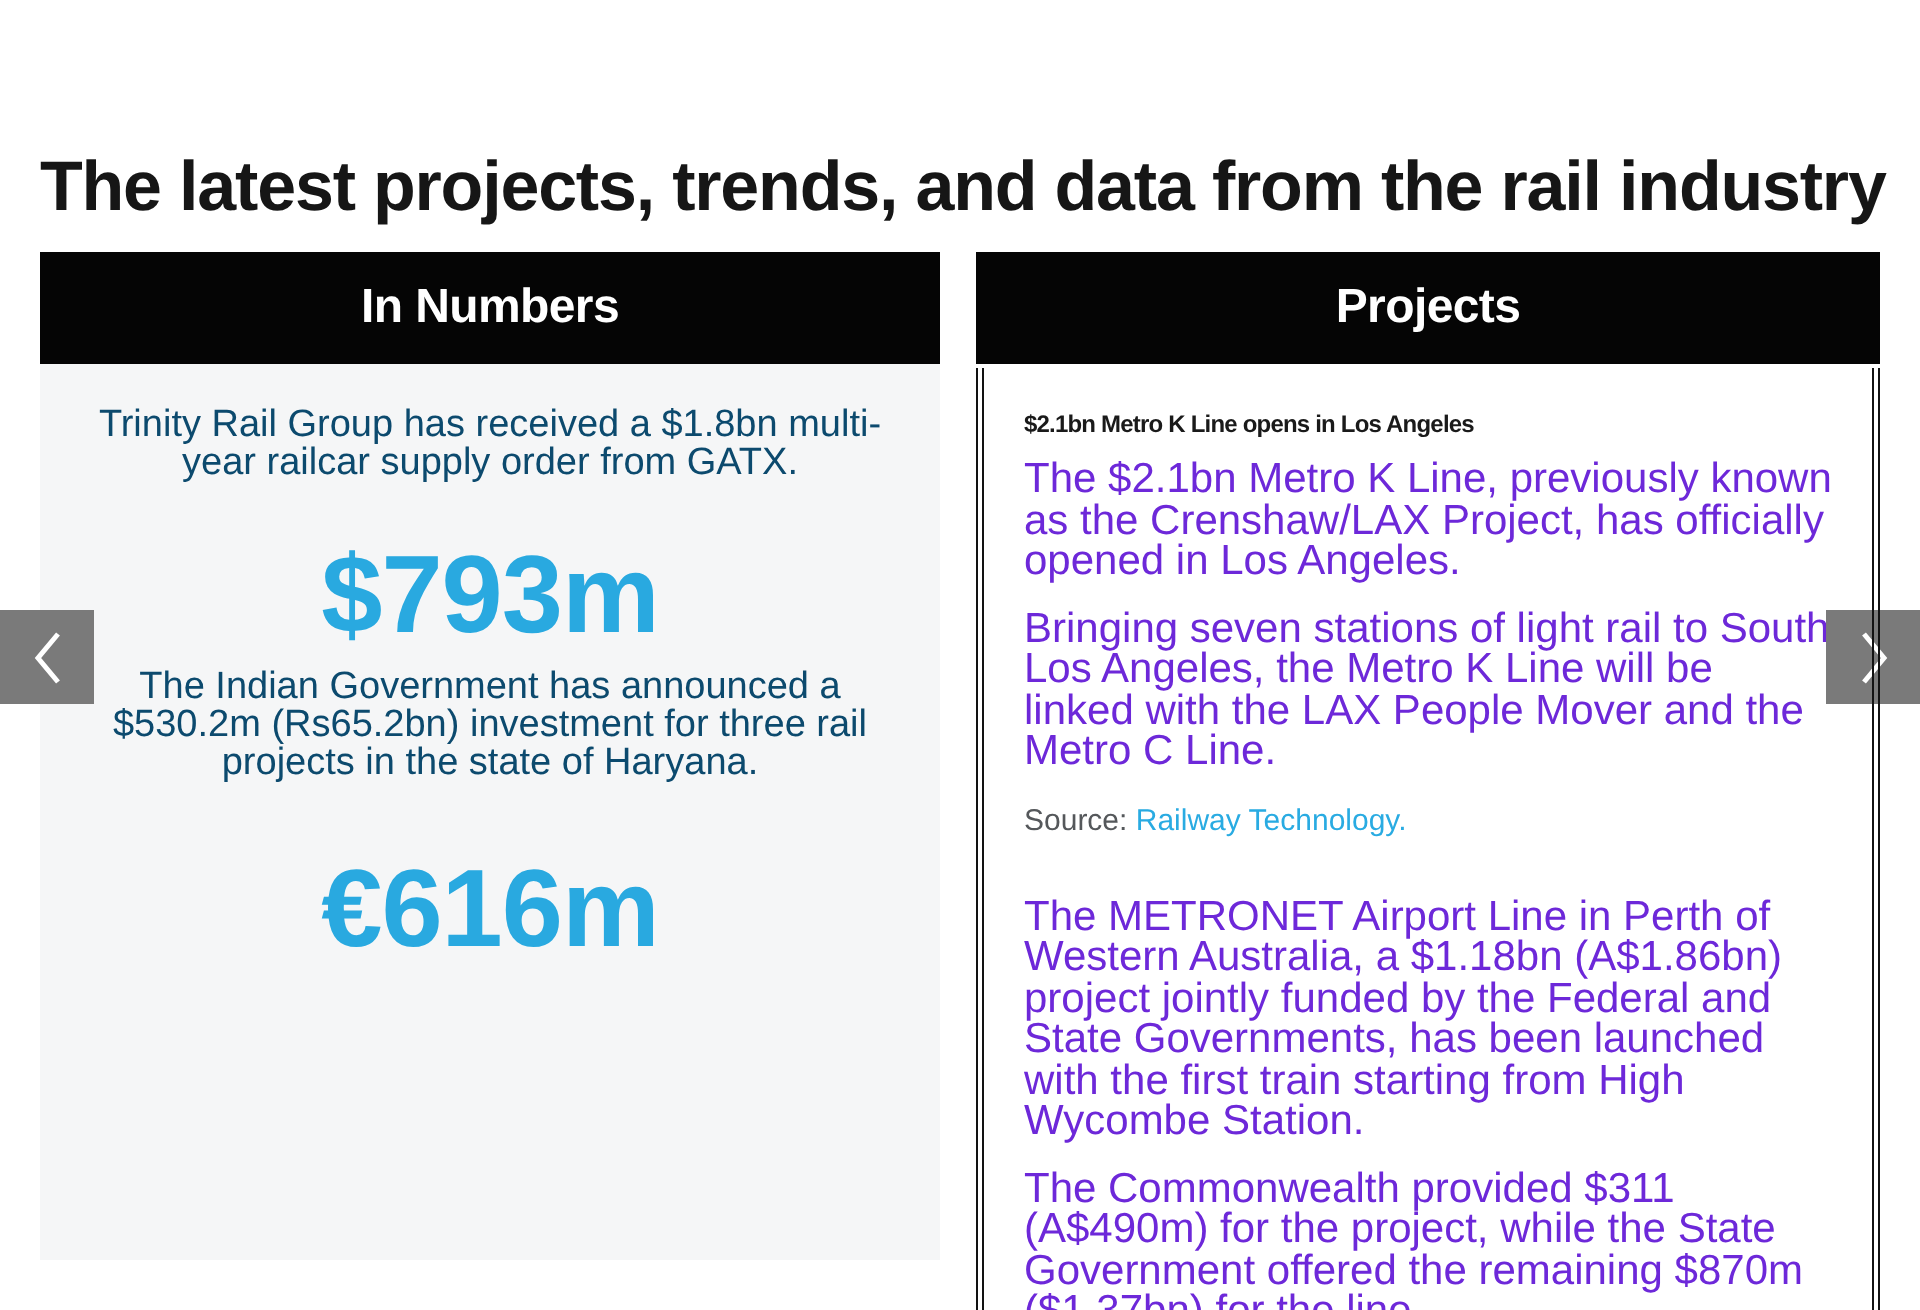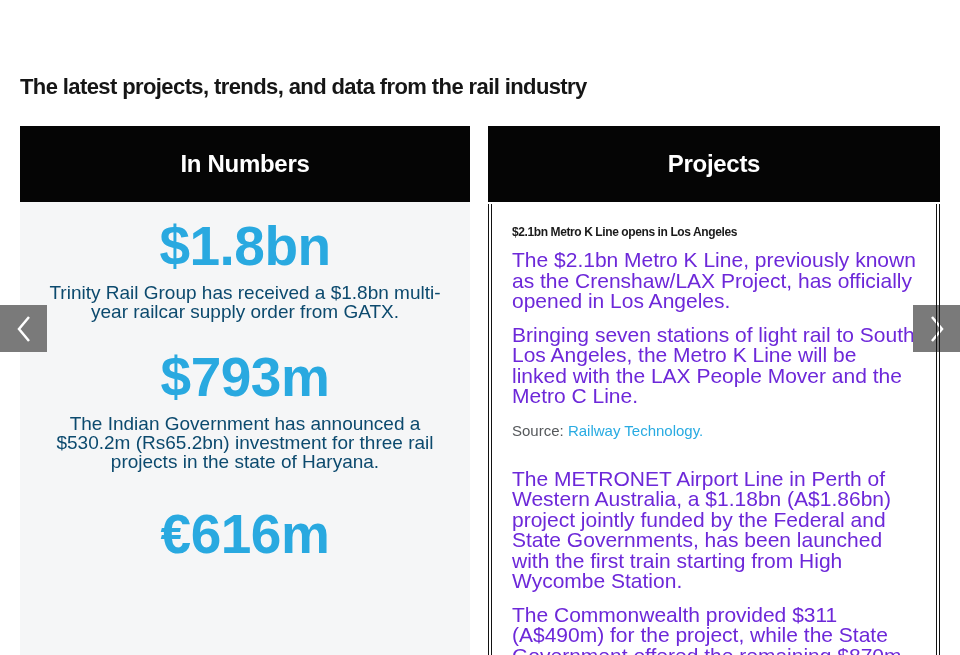--- a/index.html
+++ b/index.html
@@ -2,30 +2,30 @@
 <html><head>
 <meta charset="utf-8">
 <style>
   * { margin: 0; padding: 0; box-sizing: border-box; }
   html, body { width: 960px; height: 655px; overflow: hidden; background: #ffffff; }
   body { font-family: "Liberation Sans", sans-serif; position: relative; }
 
   .page-title {
     position: absolute;
     left: 20px; top: 74px;
-    font-size: 22px;
+    font-size: 35px;
     font-weight: 800;
     letter-spacing: -0.6px;
     color: #161616;
     white-space: nowrap;
   }
 
   .panel { position: absolute; top: 126px; }
   .panel-header {
-    height: 76px;
+    height: 56px;
     background: #050505;
     display: flex; align-items: center; justify-content: center;
   }
   .panel-header-label {
     color: #ffffff;
     font-size: 24px;
     font-weight: 700;
     letter-spacing: -0.3px;
   }
 
@@ -121,21 +121,20 @@
 <body>
 
 <h1 class="page-title">The latest projects, trends, and data from the rail industry</h1>
 
 <section class="panel panel-numbers">
   <div class="panel-header">
     <span class="panel-header-label">In Numbers</span>
   </div>
   <div class="numbers-body">
     <div class="stat">
-      <div class="stat-value">$1.8bn</div>
       <div class="stat-desc">Trinity Rail Group has received a $1.8bn multi-year railcar supply order from GATX.</div>
     </div>
     <div class="stat">
       <div class="stat-value">$793m</div>
       <div class="stat-desc">The Indian Government has announced a $530.2m (Rs65.2bn) investment for three rail projects in the state of Haryana.</div>
     </div>
     <div class="stat">
     </div>
     <div class="stat" style="margin-top:33px;">
       <div class="stat-value">€616m</div>

